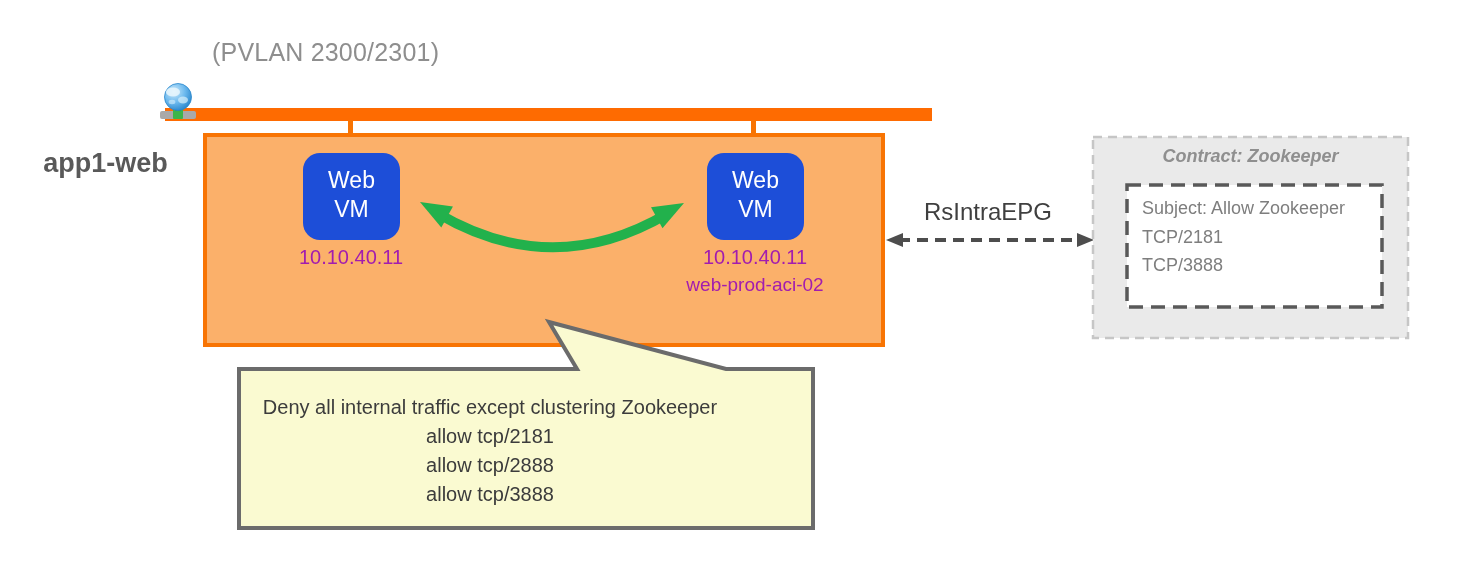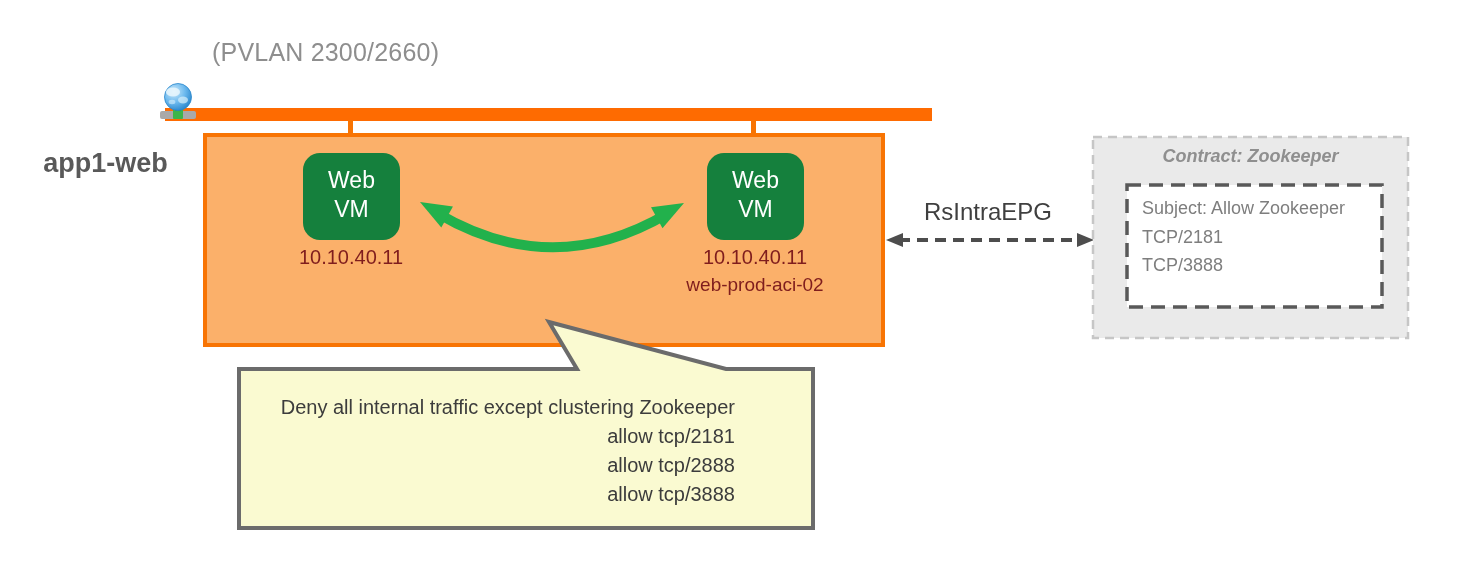--- a/index.html
+++ b/index.html
@@ -42,33 +42,33 @@
   .uepg-label {
     left: 18px; top: 144px; width: 175px;
     text-align: center;
     font-size: 27px; font-weight: bold; line-height: 39px;
     color: #595959;
   }
 
   
   .vm-box {
     top: 153px; width: 97px; height: 87px;
-    background: #15803d;
+    background: #1d4ed8;
     border-radius: 17px;
     color: #ffffff;
     font-size: 23px; line-height: 29px;
     text-align: center;
     padding-top: 13px;
   }
   .vm-box.v1 { left: 303px; }
   .vm-box.v2 { left: 707px; }
   .vm-caption {
     top: 243px; width: 200px;
     text-align: center;
-    color: #7f1d1d;
+    color: #a21caf;
   }
   .vm-caption.v1 { left: 251px; }
   .vm-caption.v2 { left: 655px; }
   .vm-ip { font-size: 20px; line-height: 28px; }
   .vm-host { font-size: 19px; line-height: 28px; }
 
   
   .relation-label {
     left: 888px; top: 198px; width: 200px;
     text-align: center;
@@ -86,21 +86,21 @@
   .contract-body {
     left: 1142px; top: 194px; width: 238px;
     color: #7e7e7e;
     font-size: 18px; line-height: 28px;
   }
   .contract-subject { margin-bottom: 1px; }
 
   
   .callout-text {
     left: 245px; top: 393px; width: 490px;
-    text-align: right;
+    text-align: center;
     color: #3c3c3c;
     font-size: 20px; line-height: 29px;
   }
 
   .svg-layer {
     position: absolute; left: 0; top: 0;
     width: 1457px; height: 563px;
     pointer-events: none;
   }
 </style>
@@ -145,21 +145,21 @@
       <rect x="13" y="24" width="10" height="11" rx="1" fill="#3cb54a"></rect>
       <rect x="15" y="21" width="6" height="6" fill="#2f9e3e"></rect>
       <circle cx="18" cy="13" r="13.5" fill="url(#globeGrad)" stroke="#2a86cc" stroke-width="0.8"></circle>
       <ellipse cx="13" cy="8" rx="7" ry="4.5" fill="#eaf7fd" opacity="0.85"></ellipse>
       <ellipse cx="23" cy="16" rx="5" ry="3.4" fill="#d7effb" opacity="0.7"></ellipse>
       <ellipse cx="12" cy="18" rx="3.4" ry="2.2" fill="#d7effb" opacity="0.6"></ellipse>
     </g>
   </svg>
 
   <div class="abs pg-label">
-    <div>(PVLAN 2300/2660)</div>
+    <div>(PVLAN 2300/2301)</div>
   </div>
 
   <div class="abs uepg-label">
     <div>app1-web</div>
   </div>
 
   <div class="abs vm-box v1">
     <div>Web</div>
     <div>VM</div>
   </div>

